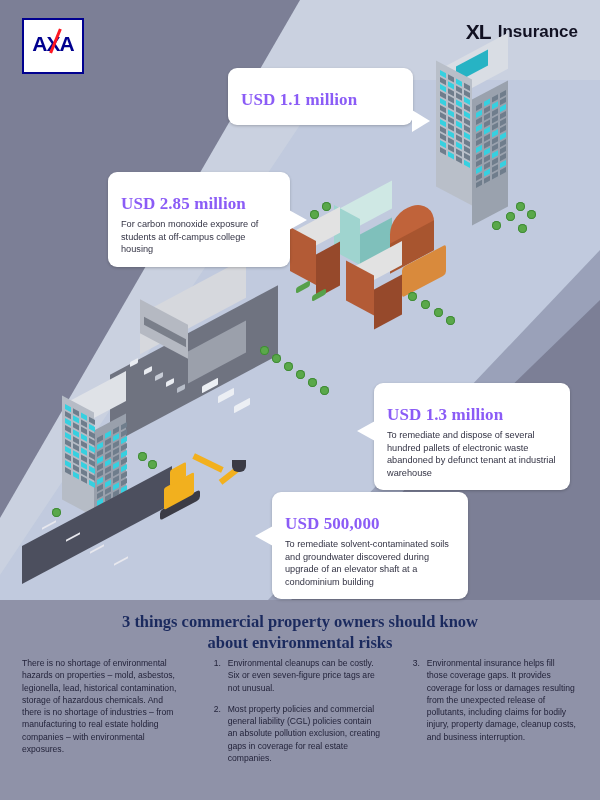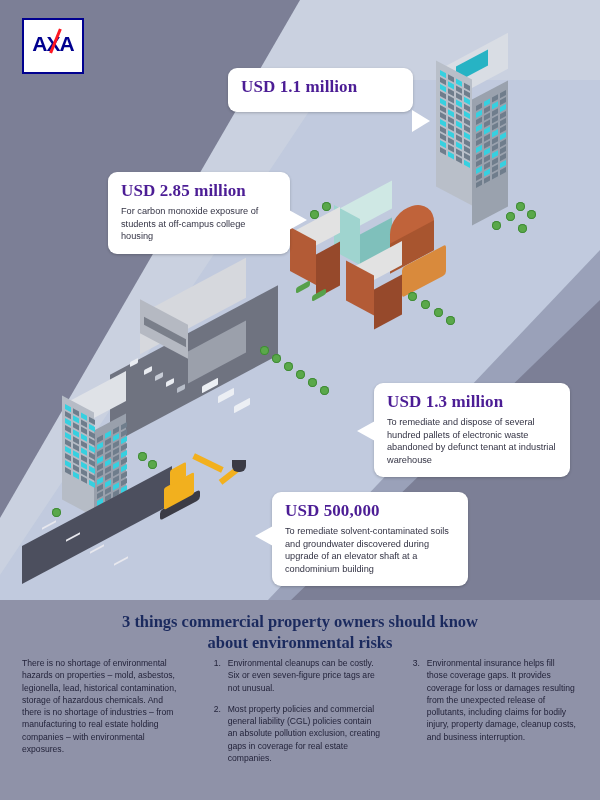--- a/index.html
+++ b/index.html
@@ -105,22 +105,22 @@
     background: #ffffff;
     border-radius: 9px;
     box-shadow: 0 1px 3px rgba(0,0,0,0.22);
     padding: 9px 12px 11px 13px;
     box-sizing: border-box;
   }
   .callout .amount {
     font-family: "Liberation Serif", serif;
     font-weight: bold;
     font-size: 17px;
-    color: #4c1d95;
-    margin: 0 0 4px 0;
+    color: #8b5cf6;
+    margin: 13px 0 4px 0;
     letter-spacing: 0.1px;
   }
   .callout .desc {
     font-family: "Liberation Sans", sans-serif;
     font-size: 9.2px;
     line-height: 12.6px;
     color: #333344;
     margin: 0;
   }
   .tail {
@@ -284,20 +284,24 @@
   <div class="band-dark"></div>
   <div class="band-light"></div>
   <div class="band-blue"></div>
   <div class="lower-panel"></div>
 
   <div class="axa-logo">
     <div class="axa-text">AXA</div>
     <div class="axa-slash"></div>
   </div>
 
+  <div class="brand">
+    <span class="brand-mark">XL</span>
+    <span class="brand-name">Insurance</span>
+  </div>
 
   <div class="iso" id="hotel">
     <div class="hotel-roof"></div>
     <div class="hotel-pool"></div>
     <div class="hotel-left"></div>
     <div class="hotel-right"></div>
     <div class="win-grid-l">
       <div class="win lit"></div>
         <div class="win"></div>
         <div class="win lit"></div>

